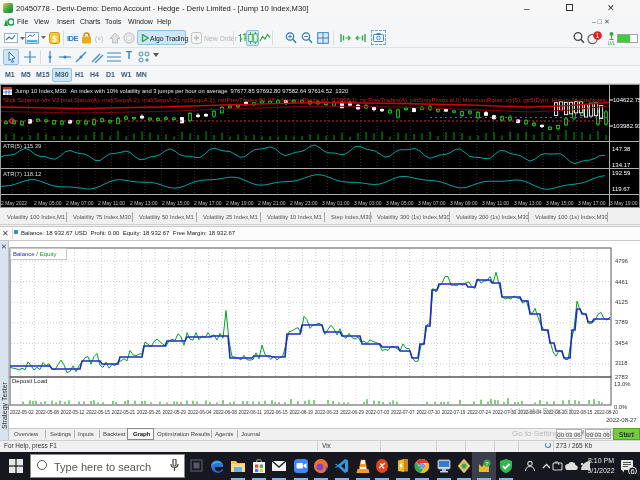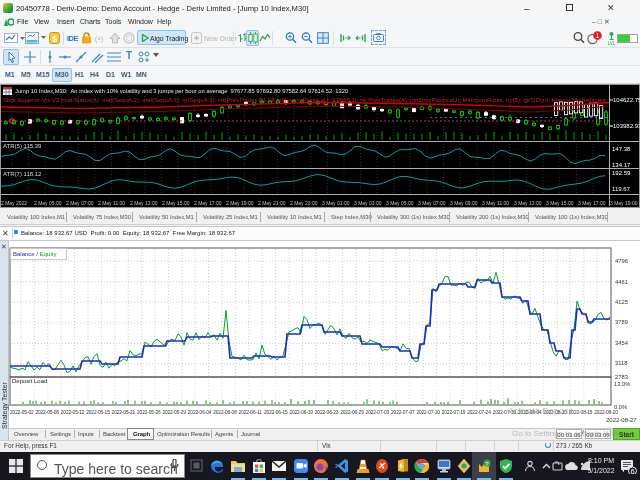--- a/index.html
+++ b/index.html
@@ -792,21 +792,21 @@
 <div style="position:absolute;left:556px;top:442px;font-size:6.4px;color:#333;">273 / 265 Kb</div>
 <div style="position:absolute;left:0;top:452px;width:640px;height:28px;background:#17171f;"></div>
 <svg class="abs" style="left:9px;top:459px" width="14" height="14">
     <rect x="0" y="0" width="6.4" height="6.4" fill="#e8e8e8"></rect>
     <rect x="7.6" y="0" width="6.4" height="6.4" fill="#e8e8e8"></rect>
     <rect x="0" y="7.6" width="6.4" height="6.4" fill="#e8e8e8"></rect>
     <rect x="7.6" y="7.6" width="6.4" height="6.4" fill="#e8e8e8"></rect>
   </svg>
 <div style="position:absolute;left:30px;top:454px;width:155px;height:24px;background:#ffffff;border:1px solid #888;"></div>
 <div style="position:absolute;left:37px;top:460px;width:10px;height:10px;border:1.5px solid #555;border-radius:50%;"></div>
-<div style="position:absolute;left:54px;top:461px;font-size:14px;color:#555;">Type here to search</div>
+<div style="position:absolute;left:54px;top:461px;font-size:11px;color:#555;">Type here to search</div>
 <svg class="abs" style="left:170px;top:459px" width="9" height="13">
     <rect x="3" y="0" width="3" height="7" rx="1.5" fill="none" stroke="#444" stroke-width="1.2"></rect>
     <path d="M1 5 a3.5 3.5 0 0 0 7 0 M4.5 9 v3" fill="none" stroke="#444" stroke-width="1.2"></path>
   </svg>
 <svg class="abs" style="left:190px;top:459px" width="13" height="13">
     <rect x="1" y="1" width="11" height="11" fill="none" stroke="#555a66" stroke-width="1.2"></rect>
     <rect x="3.5" y="3.5" width="6" height="6" fill="#555a66"></rect>
   </svg>
 <svg class="abs" style="left:209px;top:458px" width="16" height="16">
     <path d="M2 8 a6 6 0 1 1 12 1 h-8 a3.5 3.5 0 0 0 7 1.5 l1 2 a7 7 0 0 1 -12 -4.5" fill="#2a74d8"></path>

